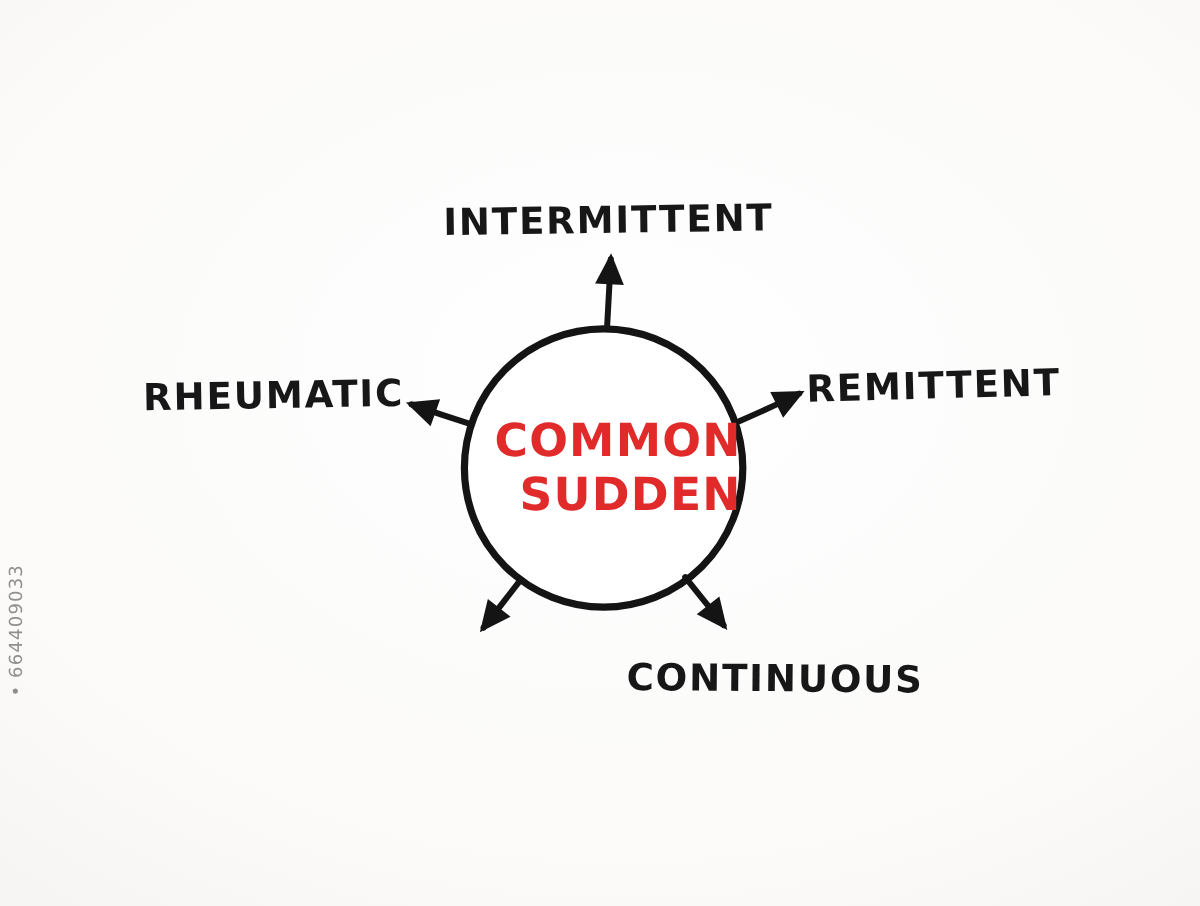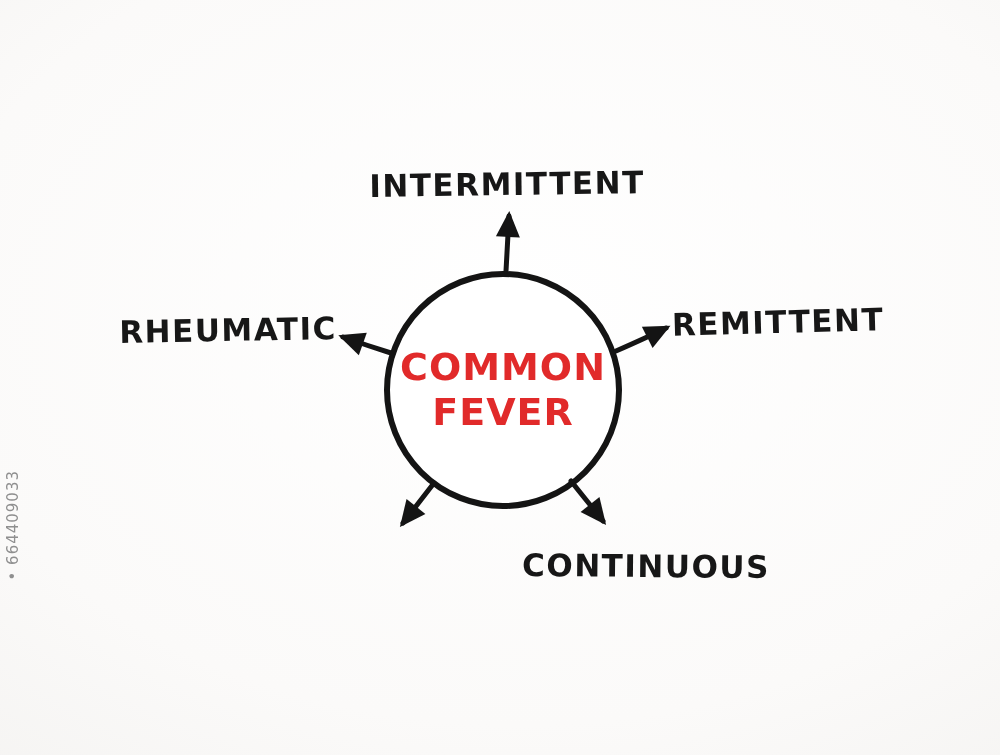--- a/index.html
+++ b/index.html
@@ -31,21 +31,21 @@
   .label-remittent{left:778px;top:322px;transform:translate(-50%,-50%) rotate(-1.5deg);}
   .label-rheumatic{left:228px;top:330px;transform:translate(-50%,-50%) rotate(-1deg);}
   .label-sudden-high{left:352px;top:565px;transform:translate(-50%,-50%);}
   .label-continuous{left:646px;top:566px;transform:translate(-50%,-50%) rotate(0.5deg);}
 
   .center-text{
     position:absolute;
     left:503px;top:390px;
     transform:translate(-50%,-50%);
     width:230px;
-    text-align:center;
+    text-align:right;
     color:var(--center-red);
     font-weight:bold;
     font-size:38px;
     line-height:1.18;
     letter-spacing:1px;
     white-space:nowrap;
   }
   .center-text span{display:block;}
 
   .watermark{
@@ -79,21 +79,21 @@
 
     <path d="M391,353 C375,348 360,343 343,337" fill="none" stroke="#141414" stroke-width="5" stroke-linecap="round" marker-end="url(#ah)"></path>
 
     <path d="M434,483 C423,497 414,509 403,523" fill="none" stroke="#141414" stroke-width="5" stroke-linecap="round" marker-end="url(#ah)"></path>
 
     <path d="M571,481 C582,495 592,507 603,521" fill="none" stroke="#141414" stroke-width="5" stroke-linecap="round" marker-end="url(#ah)"></path>
   </svg>
 
   <div class="center-text">
     <span>COMMON</span>
-    <span>FEVER</span>
+    <span>SUDDEN</span>
   </div>
 
   <div class="node-label label-intermittent">INTERMITTENT</div>
 
   <div class="node-label label-remittent">REMITTENT</div>
 
   <div class="node-label label-rheumatic">RHEUMATIC</div>
 
 
   <div class="node-label label-continuous">CONTINUOUS</div>

